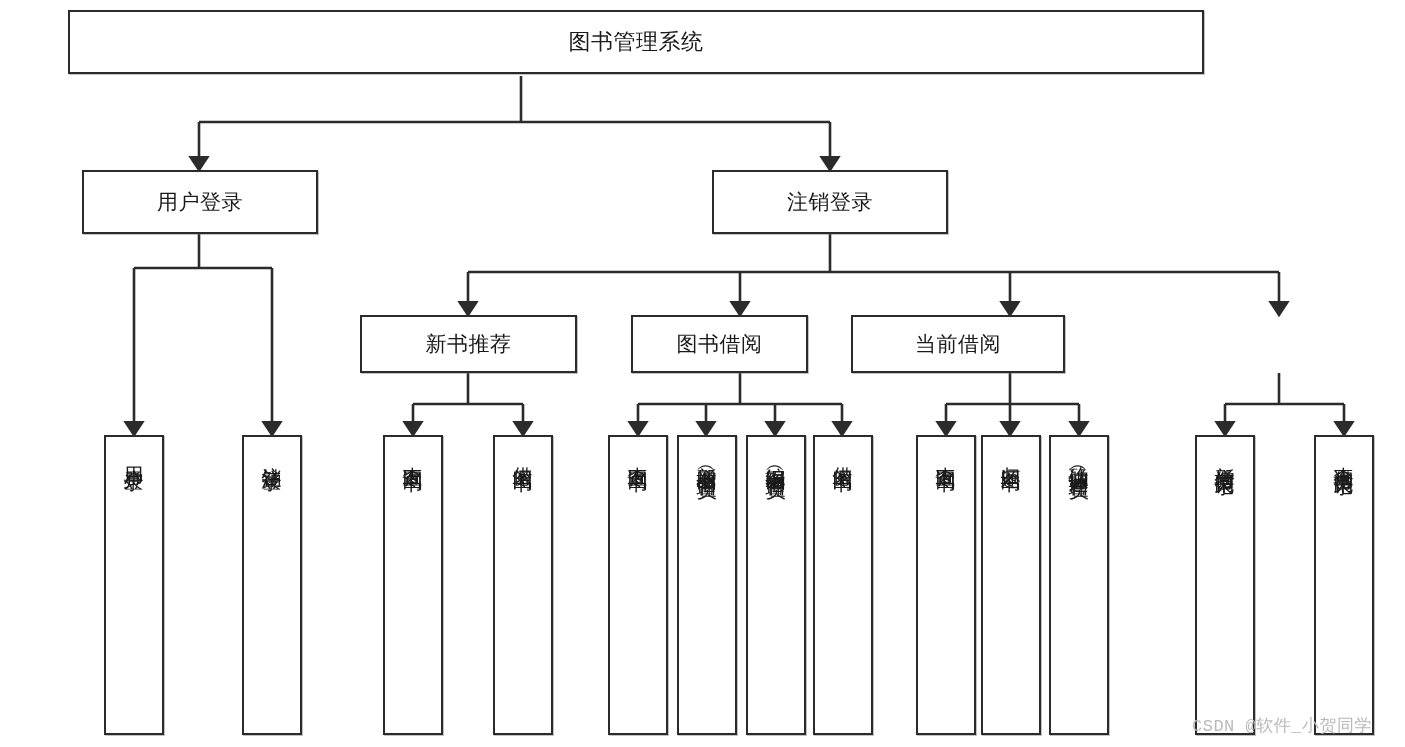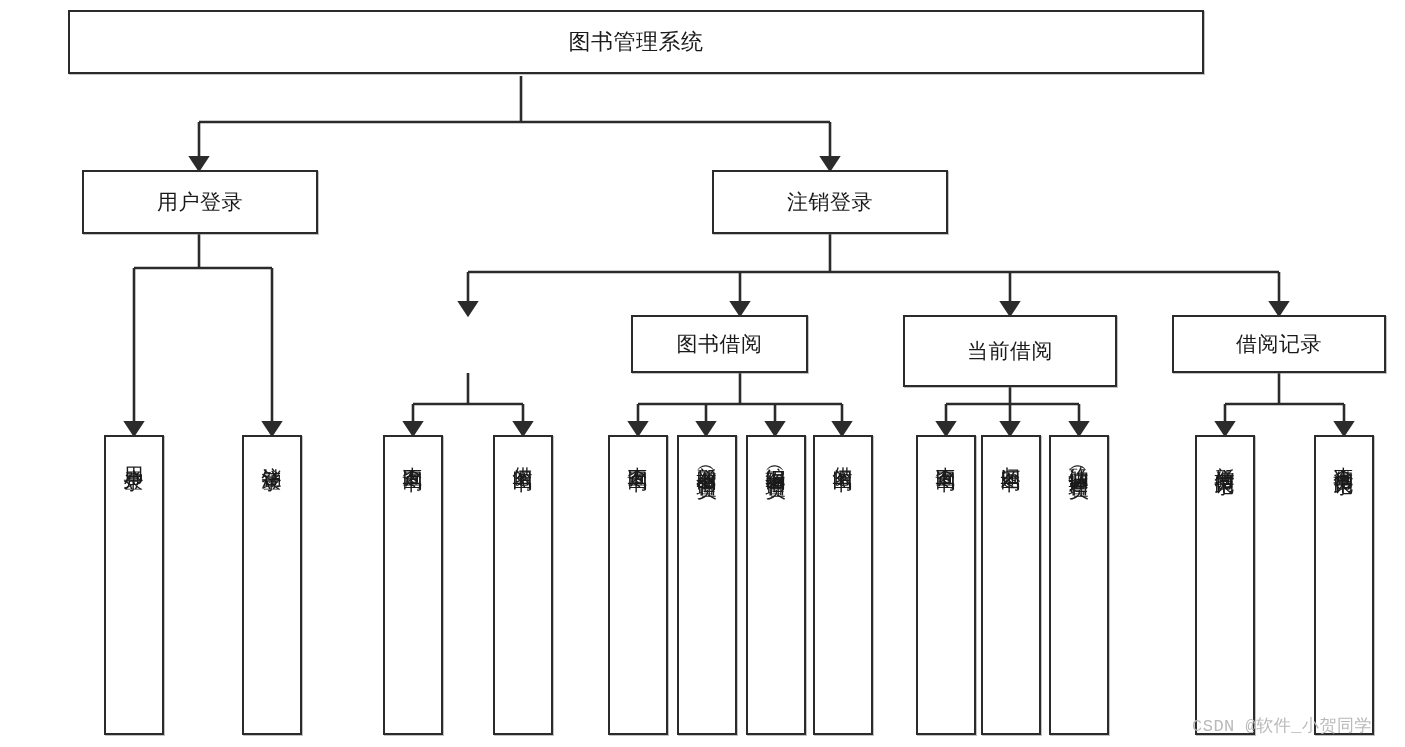--- a/index.html
+++ b/index.html
@@ -134,28 +134,28 @@
     <span class="node-label">图书管理系统</span>
   </div>
 
   <div class="node horiz" style="left:82px; top:170px; width:236px; height:64px;">
     <span class="node-label">用户登录</span>
   </div>
   <div class="node horiz" style="left:712px; top:170px; width:236px; height:64px;">
     <span class="node-label">注销登录</span>
   </div>
 
+  <div class="node horiz" style="left:360px; top:315px; width:217px; height:58px;">
+    <span class="node-label">新书推荐</span>
+  </div>
   <div class="node horiz" style="left:631px; top:315px; width:177px; height:58px;">
     <span class="node-label">图书借阅</span>
   </div>
-  <div class="node horiz" style="left:903px; top:315px; width:214px; height:72px;">
+  <div class="node horiz" style="left:851px; top:315px; width:214px; height:58px;">
     <span class="node-label">当前借阅</span>
-  </div>
-  <div class="node horiz" style="left:1172px; top:315px; width:214px; height:58px;">
-    <span class="node-label">借阅记录</span>
   </div>
 
   <div class="node vert" style="left:104px; top:435px; width:60px; height:300px;">
     <span class="node-label">用户登录</span>
   </div>
   <div class="node vert" style="left:242px; top:435px; width:60px; height:300px;">
     <span class="node-label">注销登录</span>
   </div>
 
   <div class="node vert" style="left:383px; top:435px; width:60px; height:300px;">

